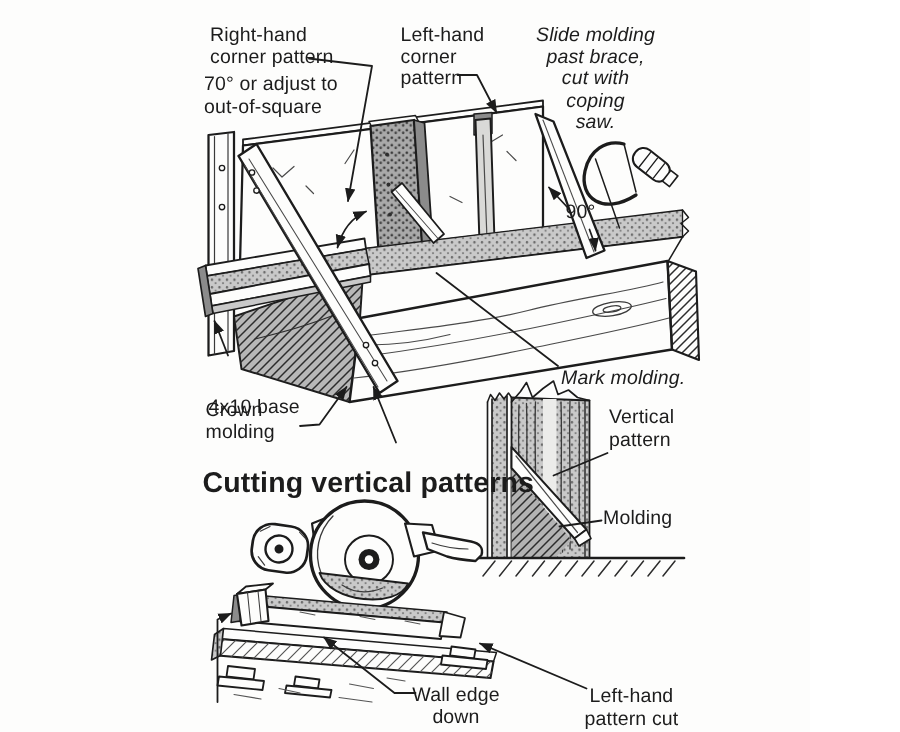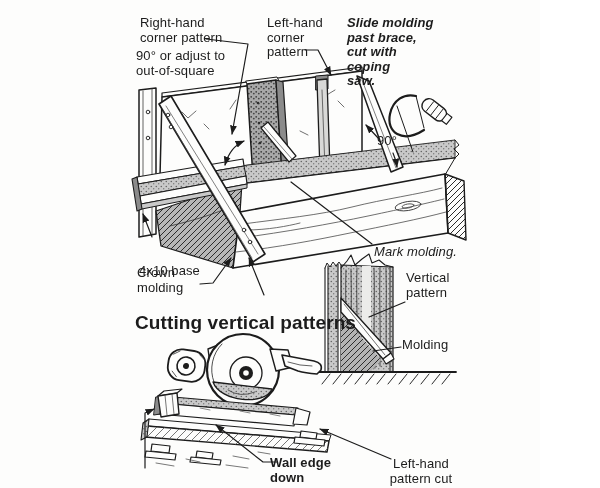--- a/index.html
+++ b/index.html
@@ -3,21 +3,21 @@
 <meta charset="utf-8">
 <style>
   html,body{margin:0;padding:0;background:#ffffff;}
   #stage{position:relative;width:540px;height:488px;background:#fdfdfc;overflow:hidden;
          font-family:"Liberation Sans","DejaVu Sans",sans-serif;color:#1c1c1c;}
   #art{position:absolute;left:0;top:0;width:600px;height:488px;}
   .lbl{position:absolute;font-size:13px;line-height:14.5px;white-space:pre-line;
        color:#1c1c1c;letter-spacing:0.1px;}
   .it{font-style:italic;}
   .bold{font-weight:bold;font-size:19px;}
-  .right{text-align:left;font-weight:bold;}
+  .right{text-align:center;}
   .center{text-align:center;}
 </style>
 </head>
 <body>
 
 <div id="stage">
 
 <svg id="art" viewBox="0 0 600 488">
   <defs>
     <pattern id="stip" width="5" height="5" patternUnits="userSpaceOnUse">
@@ -229,21 +229,21 @@
     <line x1="405" y1="302" x2="369" y2="317"></line>
     <line x1="401" y1="347" x2="373" y2="351"></line>
     <polyline points="145,468 145,413 154,409" marker-end="url(#arr)"></polyline>
     <polyline points="277,462 263,462 216,425" marker-end="url(#arr)"></polyline>
     <line x1="391" y1="459" x2="320" y2="429" marker-end="url(#arr)"></line>
   </g>
 </svg>
 
   <div class="lbl" style="left:140px;top:16px;">Right-hand
 corner pattern</div>
-  <div class="lbl" style="left:136px;top:49px;">90° or adjust to
+  <div class="lbl" style="left:136px;top:49px;">70° or adjust to
 out-of-square</div>
   <div class="lbl" style="left:267px;top:16px;">Left-hand
 corner
 pattern</div>
   <div class="lbl it right" style="left:347px;top:16px;width:100px;">Slide molding
 past brace,
 cut with
 coping
 saw.</div>
   <div class="lbl" style="left:377px;top:134px;">90°</div>

